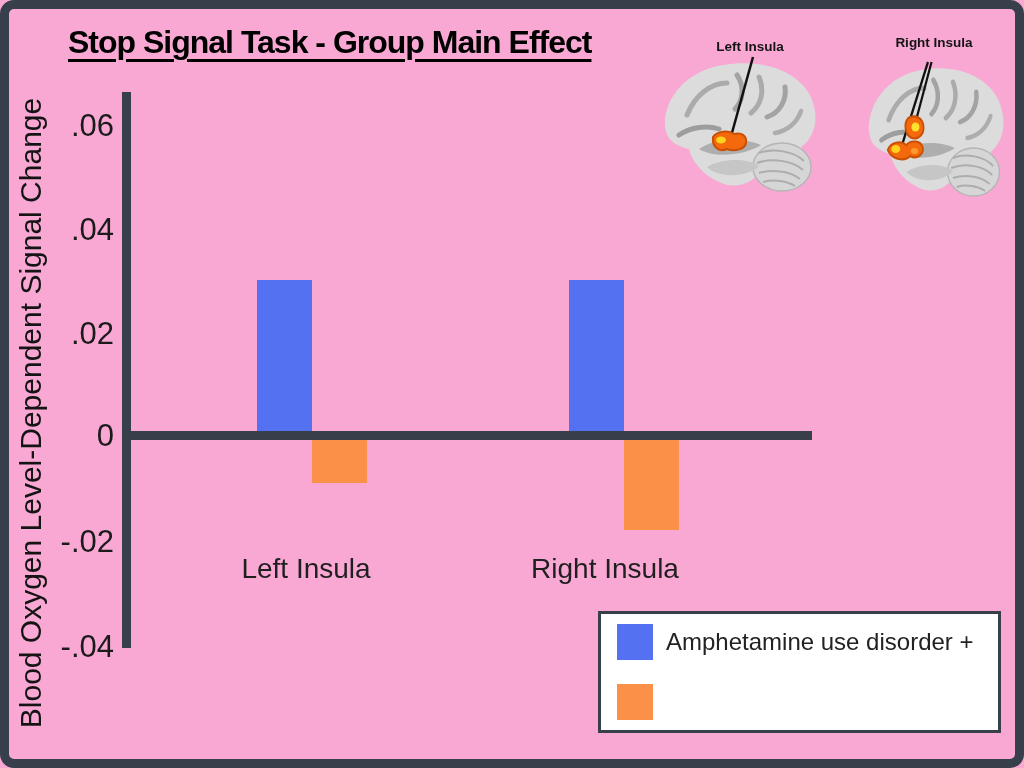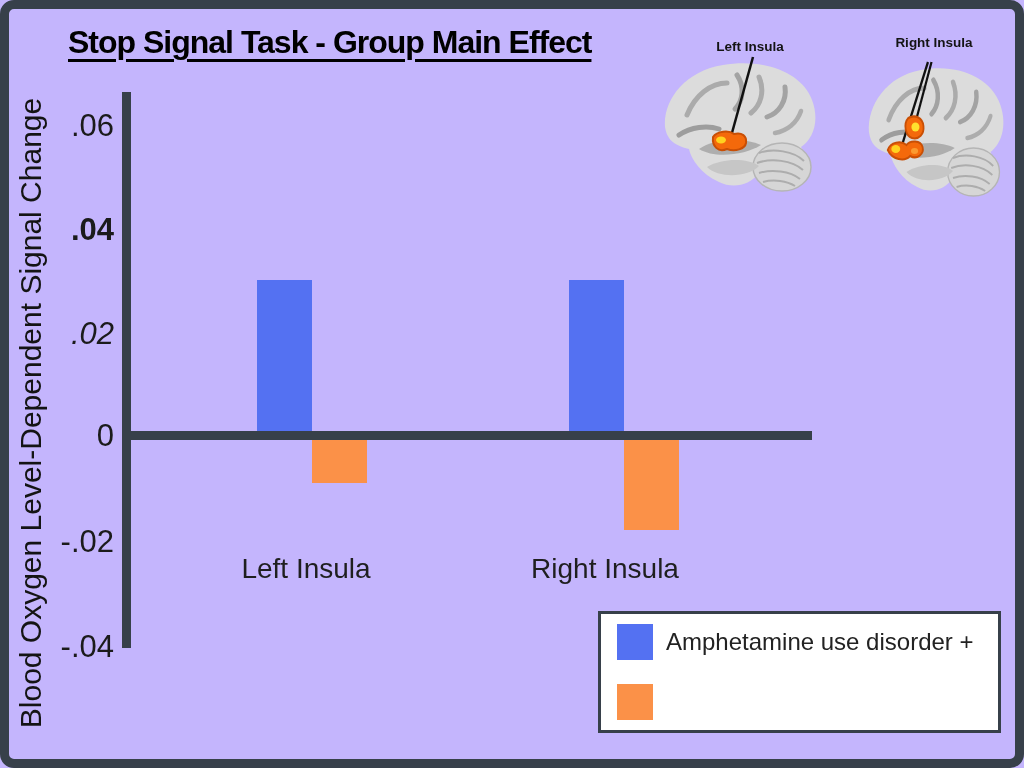--- a/index.html
+++ b/index.html
@@ -1,18 +1,18 @@
 <!DOCTYPE html>
 <html><head>
 <meta charset="utf-8">
 <style>
   html,body{margin:0;padding:0;background:#ffffff;}
   .canvas{
     position:relative;width:1024px;height:768px;overflow:hidden;
-    background:#c4b5fd;font-family:"Liberation Sans",sans-serif;
+    background:#f9a8d4;font-family:"Liberation Sans",sans-serif;
   }
   .frame{
     position:absolute;inset:0;border:9px solid #37404a;border-radius:14px;
     pointer-events:none;z-index:60;
   }
   .chart-title{
     position:absolute;left:68px;top:24px;font-size:32px;font-weight:800;
     letter-spacing:-1px;color:#000;text-decoration:underline;
     text-decoration-thickness:3px;text-underline-offset:6px;white-space:nowrap;z-index:10;
   }
@@ -57,22 +57,22 @@
 <body>
 
 <div class="canvas">
 
   <div class="chart-title">Stop Signal Task - Group Main Effect</div>
 
   <div class="y-title">Blood Oxygen Level-Dependent Signal Change</div>
 
   <div id="ytick-layer">
       <div class="ytick" style="top: 127px;">.06</div>
-      <div class="ytick" style="top: 231px; font-weight: bold;">.04</div>
-      <div class="ytick" style="top: 335px; font-style: italic;">.02</div>
+      <div class="ytick" style="top: 231px;">.04</div>
+      <div class="ytick" style="top: 335px;">.02</div>
       <div class="ytick" style="top: 437px;">0</div>
       <div class="ytick" style="top: 543px;">-.02</div>
       <div class="ytick" style="top: 648px;">-.04</div>
     </div>
 
   <div class="y-axis-line"></div>
 
   <div id="bars-layer">
       <div class="bar" style="left: 257px; width: 55px; height: 156px; top: 280px; background: rgb(84, 113, 242);"></div>
       <div class="bar" style="left: 312px; width: 55px; height: 46.8px; top: 436px; background: rgb(251, 145, 72);"></div>

